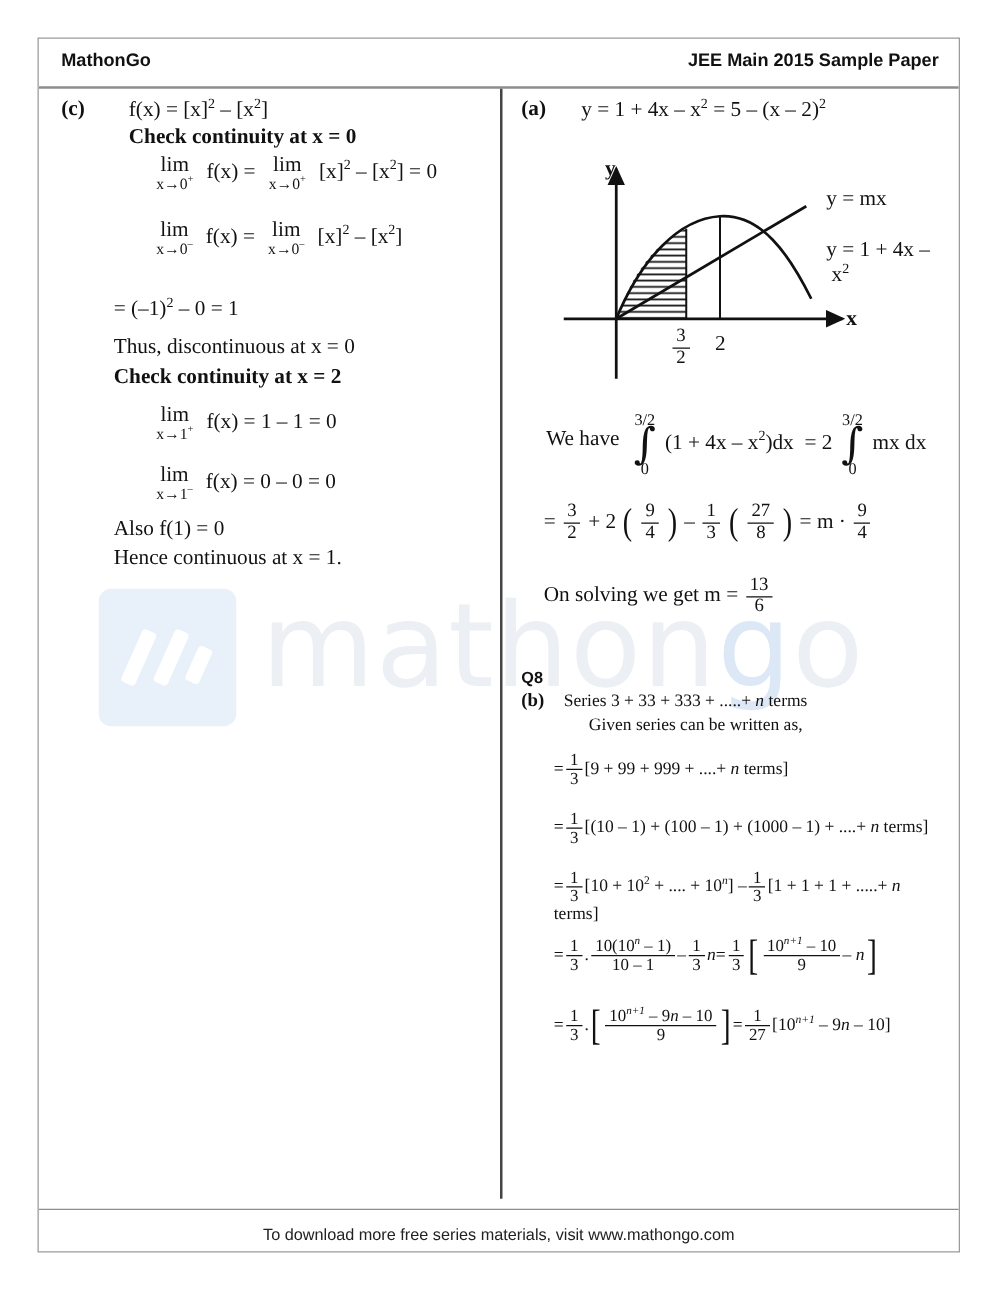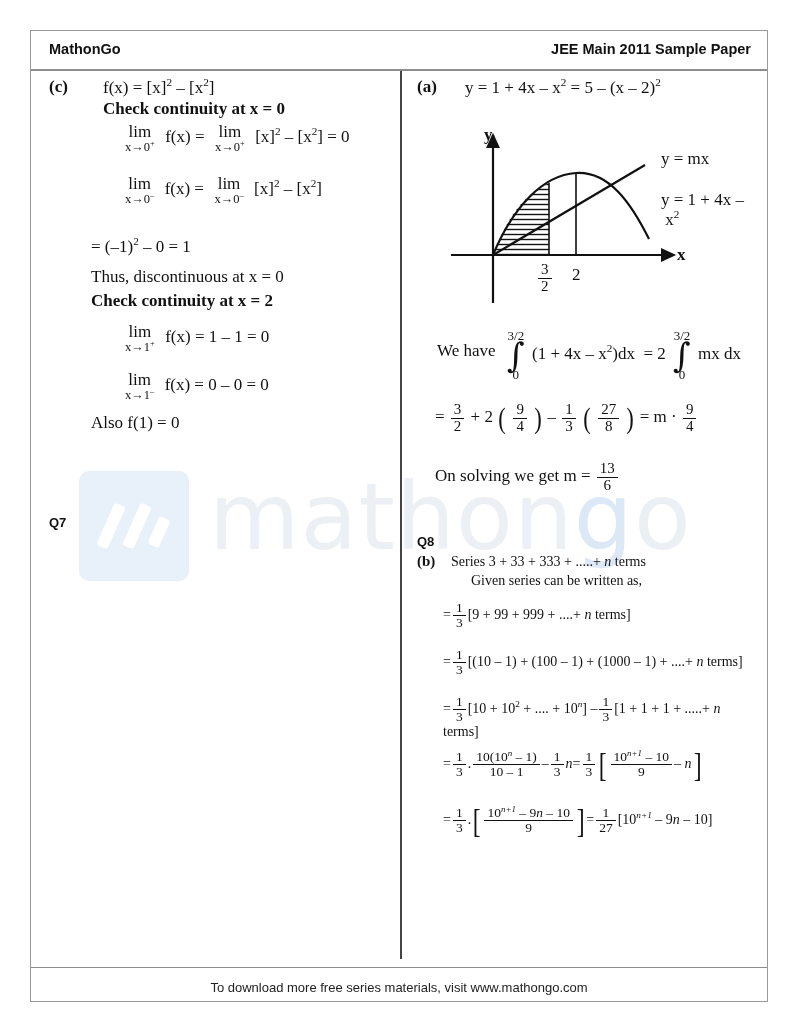--- a/index.html
+++ b/index.html
@@ -164,21 +164,21 @@
     <div class="wm-box">
       <div class="wm-slash" style="left:26px;top:32px;"></div>
       <div class="wm-slash" style="left:52px;top:32px;"></div>
       <div class="wm-slash" style="left:74px;top:46px;height:30px;"></div>
     </div>
     <div class="wm-text"><span>mathon</span><span class="g">g</span><span>o</span></div>
   </div>
 
   <div class="header">
     <div class="brand">MathonGo</div>
-    <div class="paper-title">JEE Main 2011 Sample Paper</div>
+    <div class="paper-title">JEE Main 2015 Sample Paper</div>
   </div>
   <div class="header-rule"></div>
 
   <div class="vdivider"></div>
 
   <div class="col col-left">
 
     <div style="position:relative;height:42px;">
       <span class="part" style="position:absolute;left:8px;top:2px;">(c)</span>
       <span class="math" style="position:absolute;left:62px;top:3px;">f(x)&nbsp;=&nbsp;[x]<sup>2</sup>&nbsp;–&nbsp;[x<sup>2</sup>]</span>
@@ -239,25 +239,23 @@
         <span class="lim">
           <span class="top">lim</span>
           <span class="bot">x→1<sup>–</sup></span>
         </span>
         <span>&nbsp;f(x)&nbsp;=&nbsp;0&nbsp;–&nbsp;0&nbsp;=&nbsp;0</span>
       </span>
     </div>
 
     <div style="position:relative;height:50px;">
       <span class="math" style="position:absolute;left:50px;top:-4px;">Also f(1) = 0</span>
-    </div>
-
-    <div style="position:relative;height:40px;">
-      <span class="qlabel" style="position:absolute;left:8px;top:48px;">Q7</span>
-    </div>
+      <span class="math" style="position:absolute;left:50px;top:19px;">Hence continuous at x = 1.</span>
+    </div>
+
   </div>
 
   <div class="col col-right">
 
     <div style="position:relative;height:32px;">
       <span class="part" style="position:absolute;left:8px;top:2px;">(a)</span>
       <span class="math" style="position:absolute;left:56px;top:3px;">y&nbsp;=&nbsp;1&nbsp;+&nbsp;4x&nbsp;–&nbsp;x<sup>2</sup>&nbsp;=&nbsp;5&nbsp;–&nbsp;(x&nbsp;–&nbsp;2)<sup>2</sup></span>
     </div>
 
     <div style="position:relative;height:212px;">

